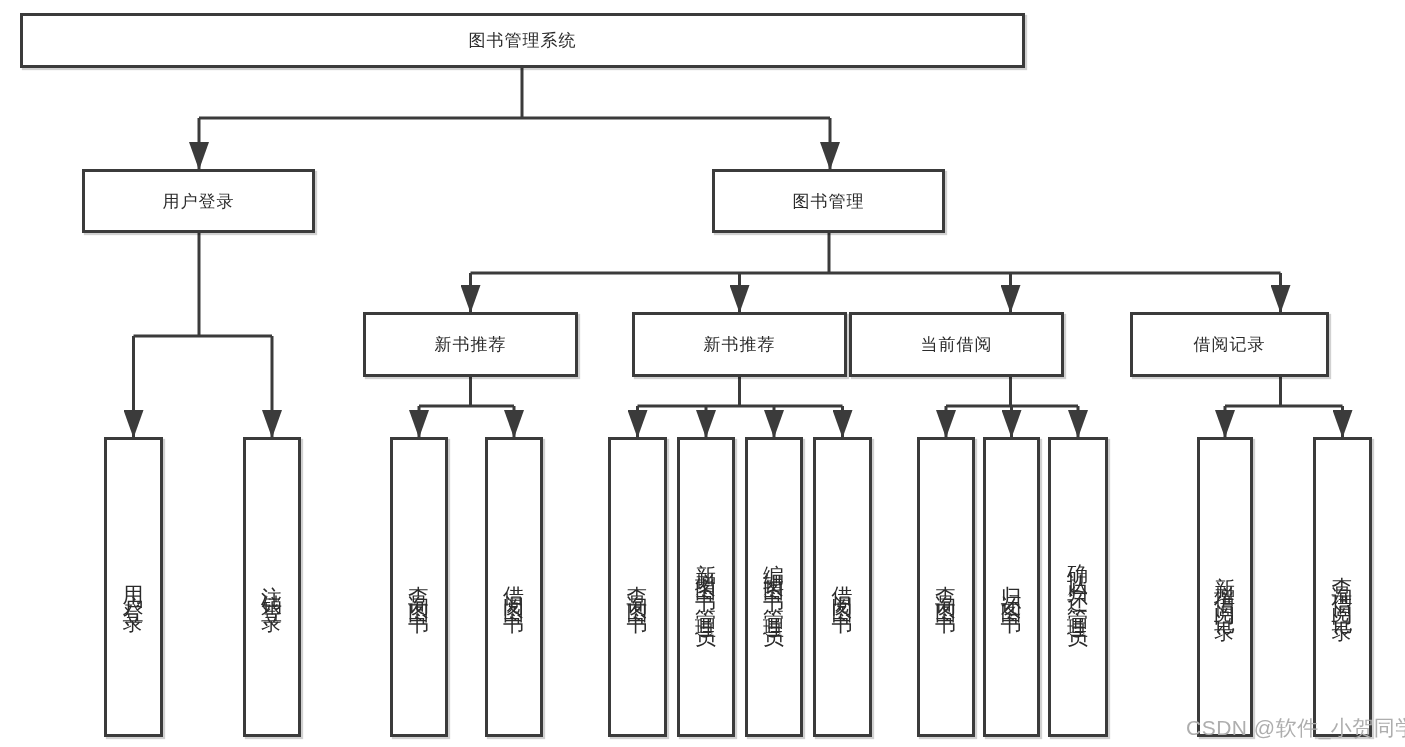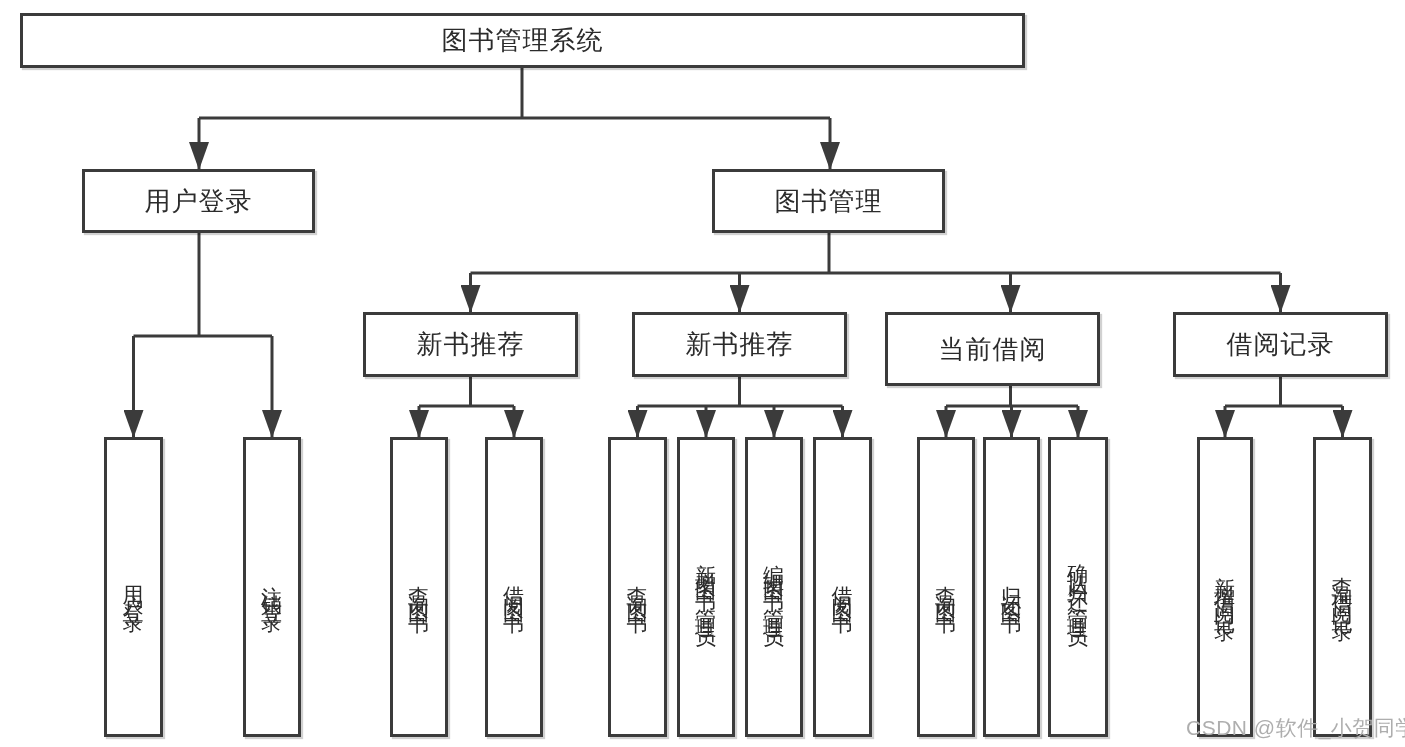--- a/index.html
+++ b/index.html
@@ -21,21 +21,21 @@
   svg.connectors .head{fill:var(--line);stroke:none;}
   .node{
     position:absolute;
     box-sizing:border-box;
     border:3px solid var(--line);
     background:#ffffff;
     display:flex;align-items:center;justify-content:center;
     color:var(--text);
     box-shadow:2px 2px 1px rgba(0,0,0,0.18);
   }
-  .hbox{font-size:26px;letter-spacing:1px;white-space:nowrap;}
+  .hbox{font-size:17px;letter-spacing:1px;white-space:nowrap;}
   .vbox{
     font-size:21px;
     writing-mode:vertical-rl;
     text-orientation:upright;
     letter-spacing:9px;
     line-height:1;
   }
   .watermark{
     position:absolute;
     left:1186px;top:714px;
@@ -114,22 +114,22 @@
     </g>
   </svg>
 
   <div class="node hbox" style="left:20px;top:13px;width:1005px;height:55px">图书管理系统</div>
 
   <div class="node hbox" style="left:82px;top:169px;width:233px;height:64px">用户登录</div>
   <div class="node hbox" style="left:363px;top:312px;width:215px;height:65px">新书推荐</div>
 
   <div class="node hbox" style="left:712px;top:169px;width:233px;height:64px">图书管理</div>
   <div class="node hbox" style="left:632px;top:312px;width:215px;height:65px">新书推荐</div>
-  <div class="node hbox" style="left:885px;top:312px;width:215px;height:74px">当前借阅</div>
-  <div class="node hbox" style="left:1173px;top:312px;width:215px;height:65px">借阅记录</div>
+  <div class="node hbox" style="left:849px;top:312px;width:215px;height:65px">当前借阅</div>
+  <div class="node hbox" style="left:1130px;top:312px;width:199px;height:65px">借阅记录</div>
 
   <div class="node vbox" style="left:104px;top:437px;width:59px;height:300px">用户登录</div>
   <div class="node vbox" style="left:243px;top:437px;width:58px;height:300px">注销登录</div>
 
   <div class="node vbox" style="left:390px;top:437px;width:58px;height:300px">查询图书</div>
   <div class="node vbox" style="left:485px;top:437px;width:58px;height:300px">借阅图书</div>
 
   <div class="node vbox" style="left:608px;top:437px;width:59px;height:300px">查询图书</div>
   <div class="node vbox" style="left:677px;top:437px;width:58px;height:300px">新增图书（管理员）</div>
   <div class="node vbox" style="left:745px;top:437px;width:58px;height:300px">编辑图书（管理员）</div>

